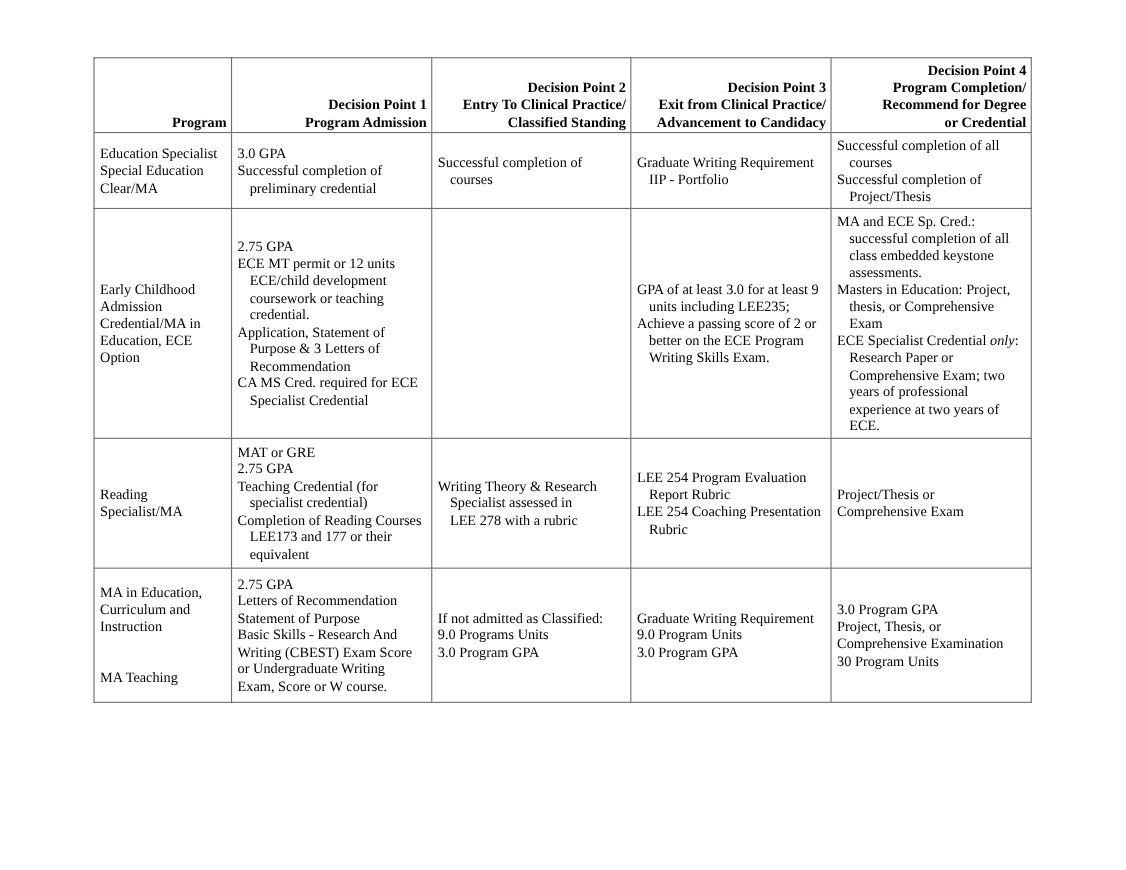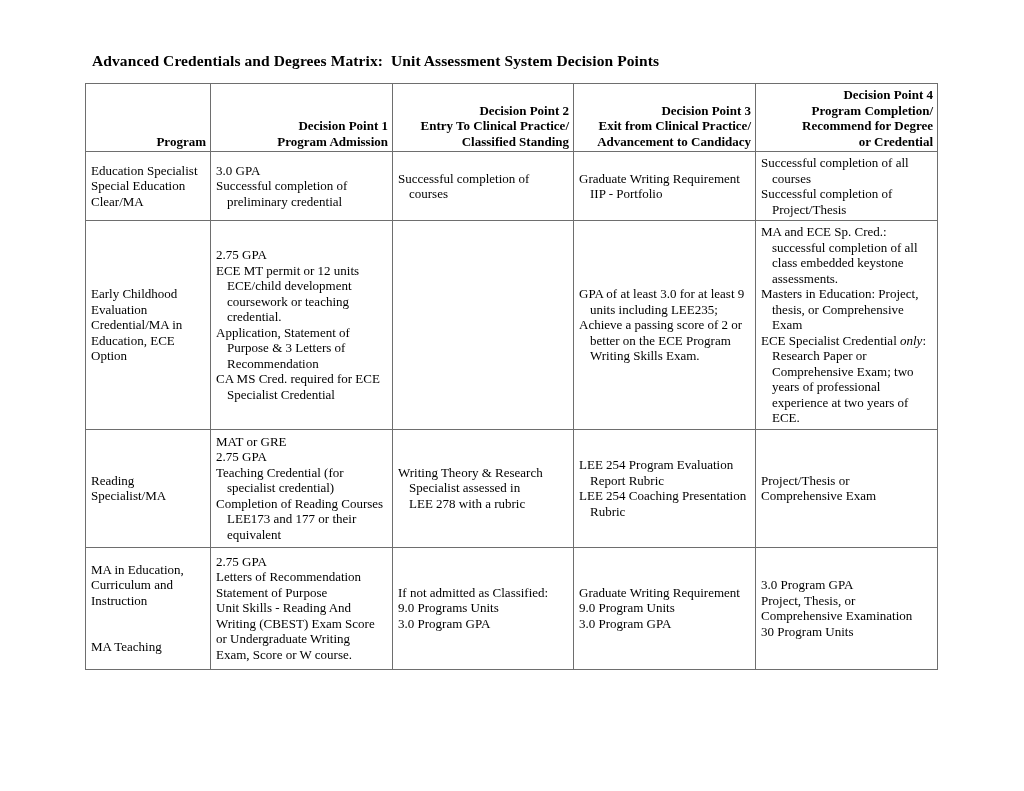--- a/index.html
+++ b/index.html
@@ -69,21 +69,20 @@
   }
   .hline {
     min-height: 15.5px;
   }
   em { }
 </style>
 </head>
 <body>
 
 <div class="page">
-  <h1 class="title">Advanced Credentials and Degrees Matrix:  Unit Assessment System Decision Points</h1>
   <table class="matrix">
     <colgroup>
       <col class="col-program">
       <col class="col-dp1">
       <col class="col-dp2">
       <col class="col-dp3">
       <col class="col-dp4">
     </colgroup>
     <thead>
       <tr id="header-row">
@@ -135,21 +134,21 @@
           <td>
             <div class="line">Successful completion of all</div>
             <div class="line ind">courses</div>
             <div class="line">Successful completion of</div>
             <div class="line ind">Project/Thesis</div>
           </td>
         </tr>
         <tr>
           <td>
             <div class="line">Early Childhood</div>
-            <div class="line">Evaluation</div>
+            <div class="line">Admission</div>
             <div class="line">Credential/MA in</div>
             <div class="line">Education, ECE</div>
             <div class="line">Option</div>
           </td>
           <td>
             <div class="line">2.75 GPA</div>
             <div class="line">ECE MT permit or 12 units</div>
             <div class="line ind">ECE/child development</div>
             <div class="line ind">coursework or teaching</div>
             <div class="line ind">credential.</div>
@@ -219,21 +218,21 @@
             <div class="line">Curriculum and</div>
             <div class="line">Instruction</div>
             <div class="line"></div>
             <div class="line"></div>
             <div class="line">MA Teaching</div>
           </td>
           <td>
             <div class="line">2.75 GPA</div>
             <div class="line">Letters of Recommendation</div>
             <div class="line">Statement of Purpose</div>
-            <div class="line">Unit Skills - Reading And</div>
+            <div class="line">Basic Skills - Research And</div>
             <div class="line">Writing (CBEST) Exam Score</div>
             <div class="line">or Undergraduate Writing</div>
             <div class="line">Exam, Score or W course.</div>
           </td>
           <td>
             <div class="line">If not admitted as Classified:</div>
             <div class="line">9.0 Programs Units</div>
             <div class="line">3.0 Program GPA</div>
           </td>
           <td>

